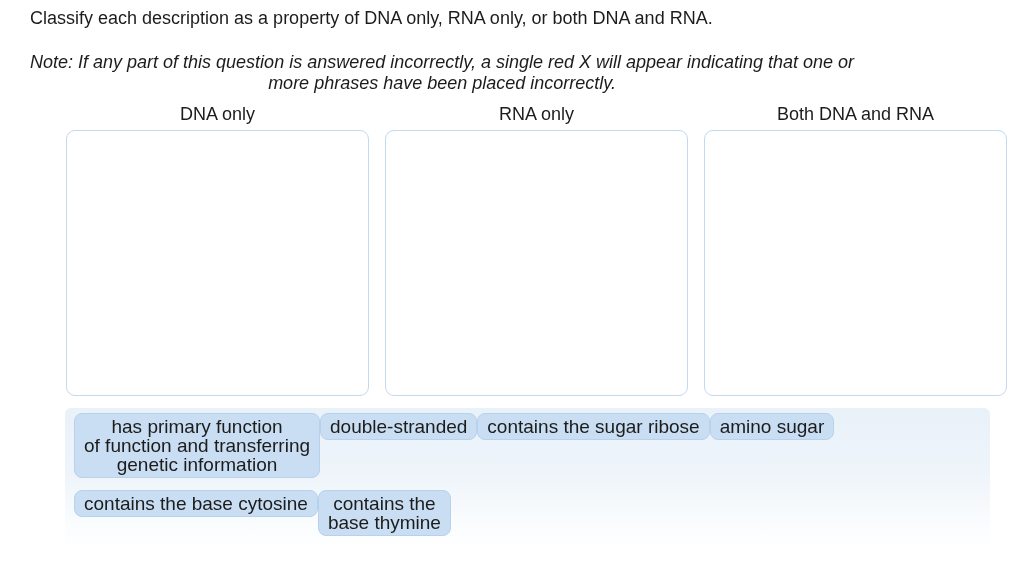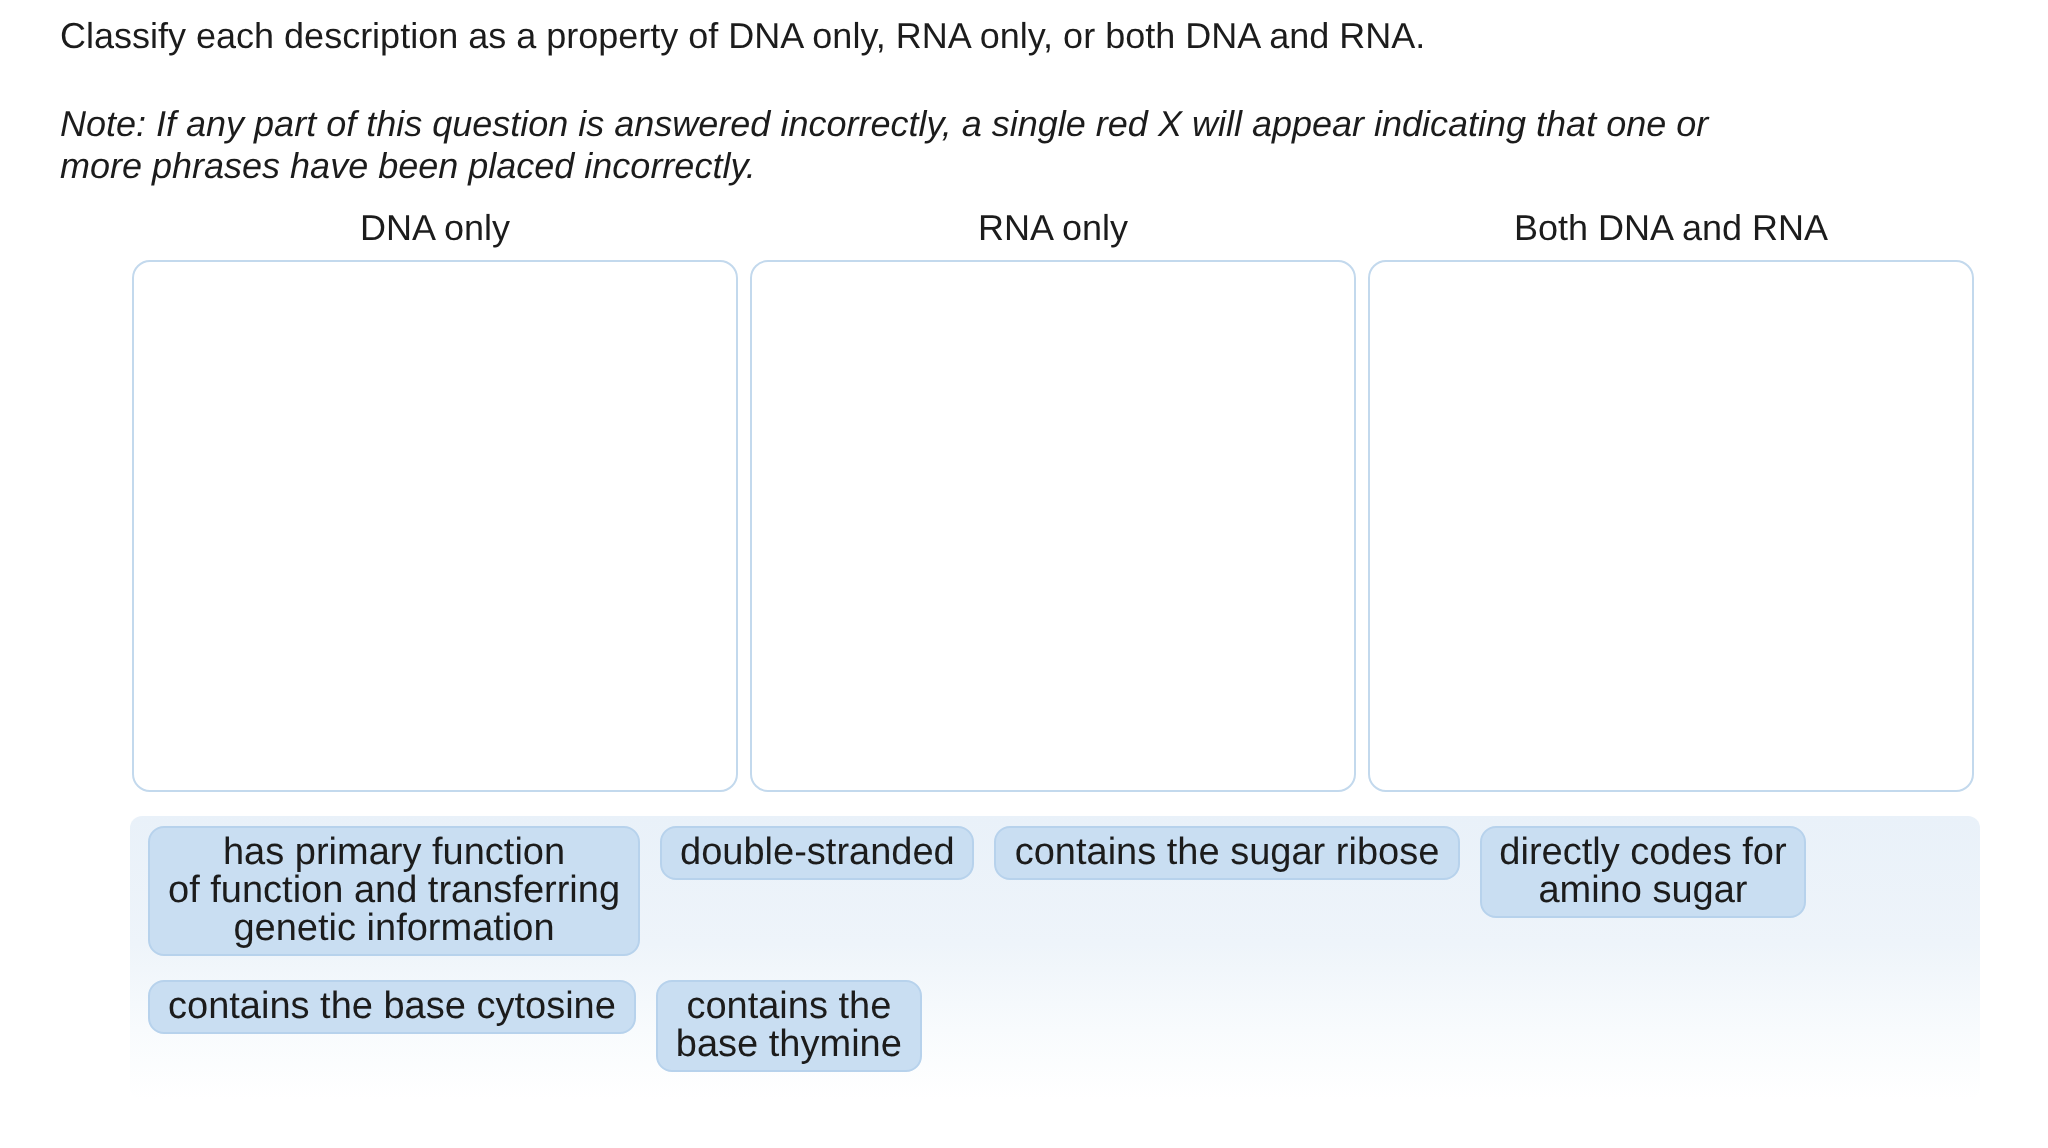--- a/index.html
+++ b/index.html
@@ -34,27 +34,27 @@
     white-space:nowrap;
   }
   .note{
     position:absolute;
     left:30px;
     top:52px;
     font-size:18px;
     line-height:21px;
     font-style:italic;
   }
-  .note-line{display:block;white-space:nowrap;}
+  .note-line{display:block;white-space:nowrap;text-align:center;}
   .columns{
     position:absolute;
     left:66px;
     top:104px;
     display:flex;
-    gap:6px;
+    gap:16px;
   }
   .column{width:303px;display:flex;flex-direction:column;}
   .column-header{
     text-align:center;
     font-size:18px;
     line-height:21px;
     margin-bottom:5px;
   }
   .dropzone{
     height:266px;
@@ -66,21 +66,21 @@
     position:absolute;
     left:65px;
     top:408px;
     width:925px;
     border-radius:6px;
     padding:5px 9px 14px 9px;
     background:linear-gradient(180deg, var(--tray-top) 0%, var(--tray-mid) 45%, #f8fbfd 75%, #ffffff 100%);
   }
   .tray-row{
     display:flex;
-    gap:10px;
+    gap:0;
     align-items:flex-start;
   }
   .tray-row + .tray-row{margin-top:12px;}
   .chip{
     background:var(--chip-fill);
     border:1px solid var(--chip-border);
     border-radius:8px;
     padding:3px 9px;
     font-size:19px;
     line-height:19px;
@@ -125,21 +125,20 @@
         <span class="chip-line">of function and transferring</span>
         <span class="chip-line">genetic information</span>
       </div>
       <div class="chip">
         <span class="chip-line">double-stranded</span>
       </div>
       <div class="chip">
         <span class="chip-line">contains the sugar ribose</span>
       </div>
       <div class="chip">
-        <span class="chip-line">directly codes for</span>
         <span class="chip-line">amino sugar</span>
       </div>
     </div>
     <div class="tray-row">
       <div class="chip">
         <span class="chip-line">contains the base cytosine</span>
       </div>
       <div class="chip">
         <span class="chip-line">contains the</span>
         <span class="chip-line">base thymine</span>

